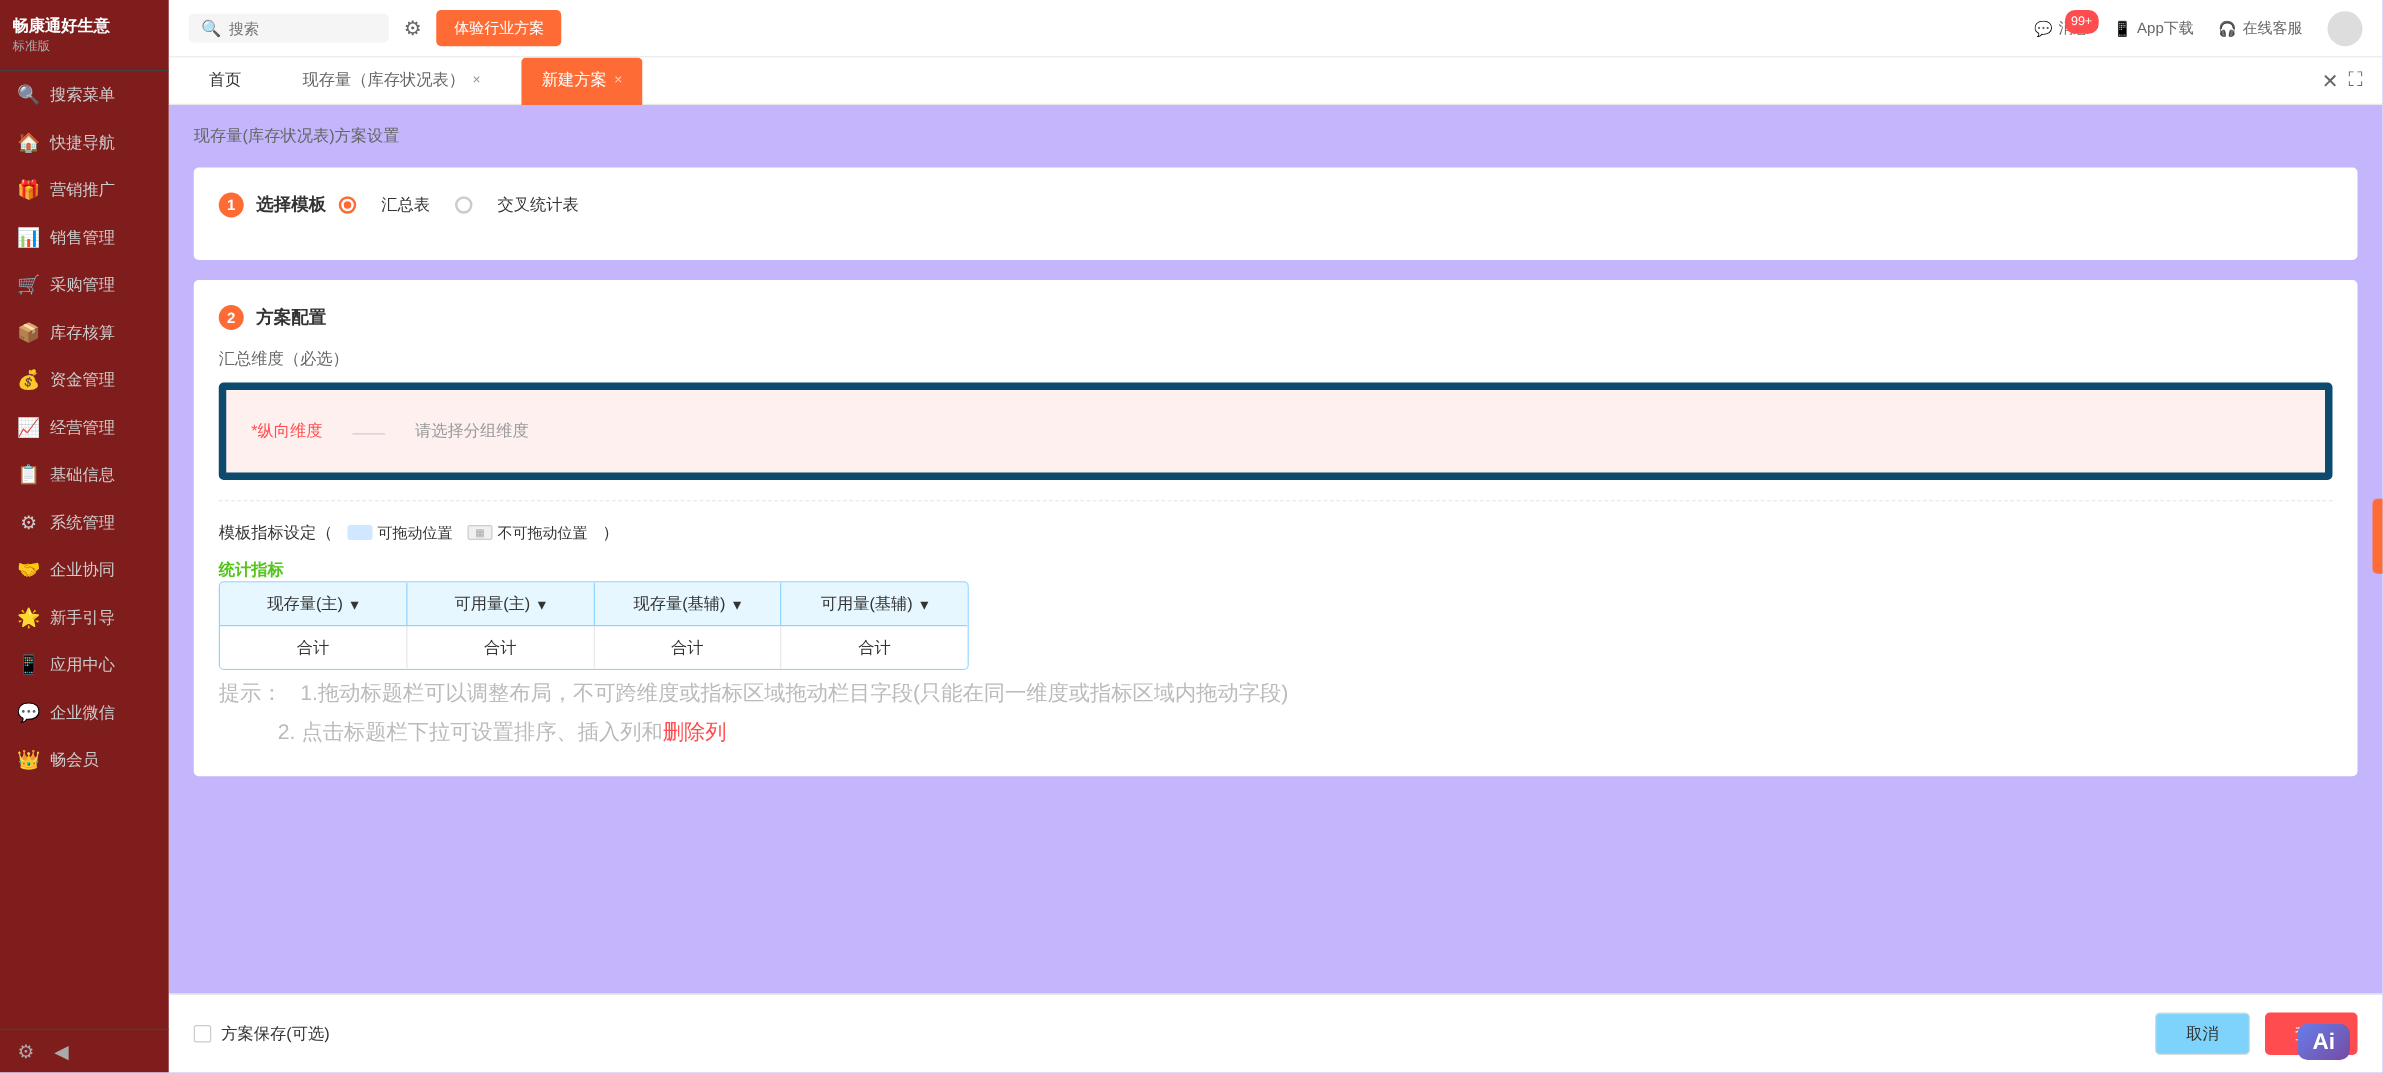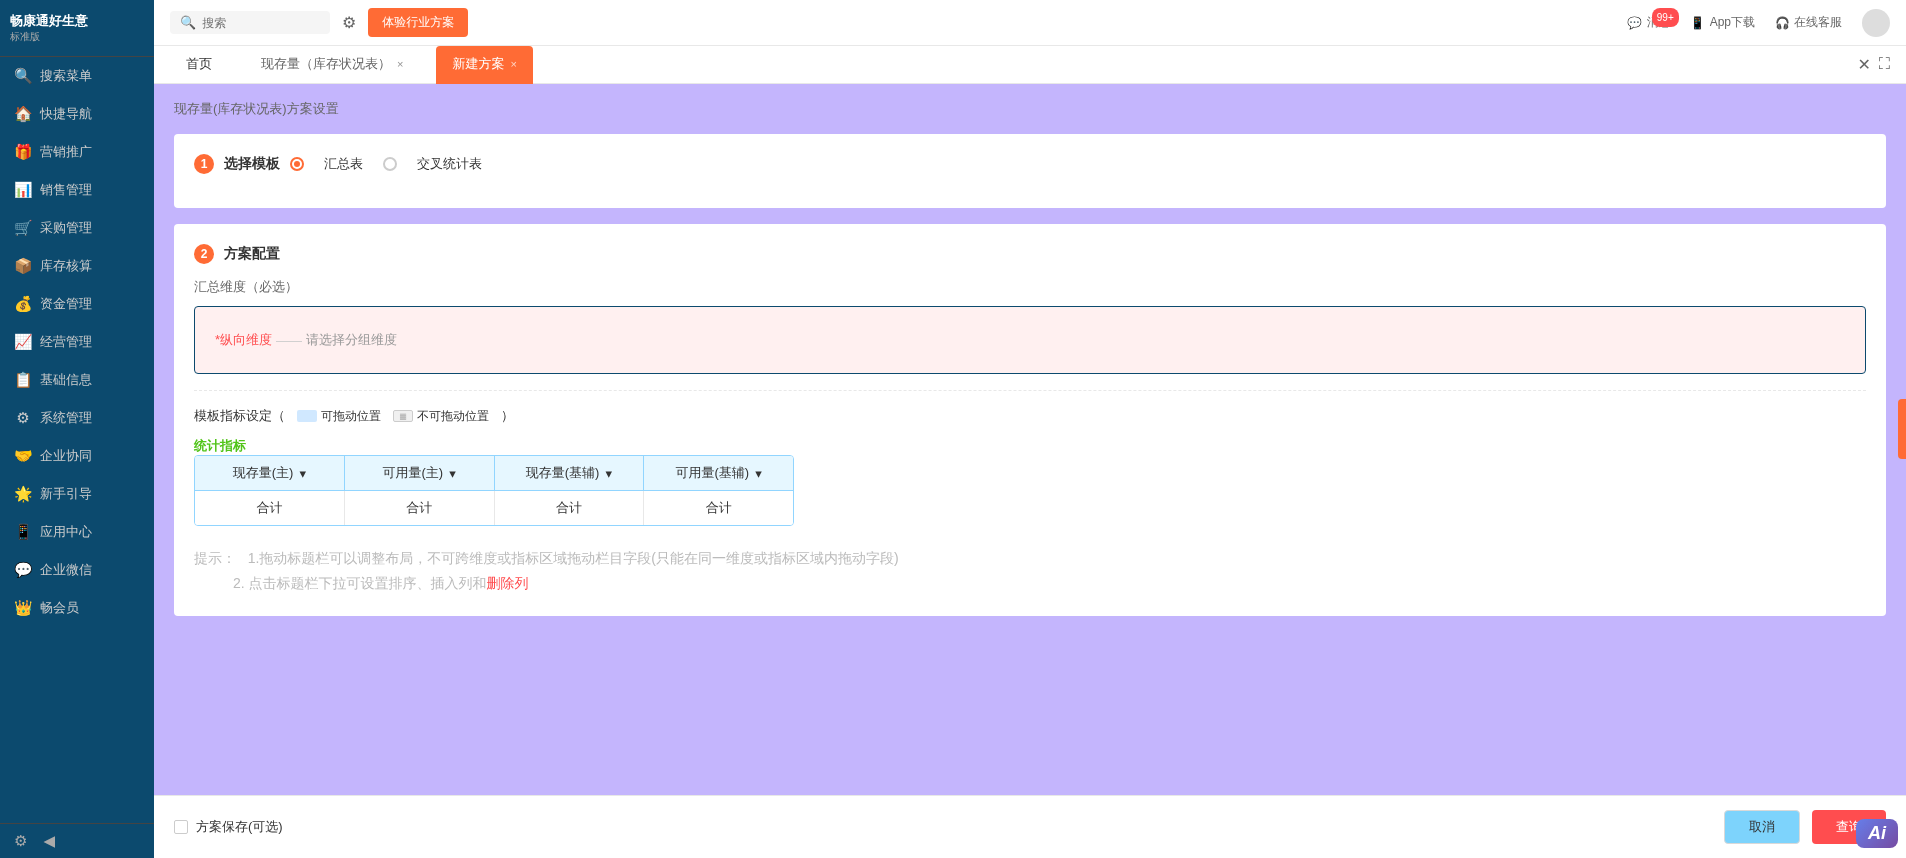--- a/index.html
+++ b/index.html
@@ -1,21 +1,21 @@
 <!DOCTYPE html>
 <html><head>
   <meta charset="utf-8">
   <style>
     * { box-sizing: border-box; margin: 0; padding: 0; }
     body { font-family: 'Microsoft YaHei', Arial, sans-serif; font-size: 13px; background: #f5f5f5; display: flex; height: 858px; overflow: hidden; }
 
     
     .sidebar {
-      width: 154px;
-      background: #0c4a6e;
+      width: 135px;
+      background: #7f1d1d;
       color: #ccc;
       display: flex;
       flex-direction: column;
       height: 100%;
       flex-shrink: 0;
     }
     .sidebar-logo {
       padding: 12px 10px;
       border-bottom: 1px solid #444;
     }
@@ -266,26 +266,26 @@
     }
 
     
     .plan-config-label {
       font-size: 13px;
       color: #666;
       margin-bottom: 10px;
     }
     .dimension-area {
       background: #fff0f0;
-      border: 1px solid #0c4a6e;
+      border: 6px solid #0c4a6e;
       border-radius: 4px;
       padding: 24px 20px;
       display: flex;
       align-items: center;
-      gap: 4px;
+      gap: 24px;
     }
     .dimension-label {
       color: #ff4d4f;
       font-size: 13px;
     }
     .dimension-line {
       color: #ccc;
       font-size: 13px;
     }
     .dimension-placeholder {
@@ -369,23 +369,23 @@
       text-align: center;
       padding: 8px 16px;
       border-right: 1px solid #e8e8e8;
       font-size: 13px;
       color: #333;
     }
     .stats-table-cell:last-child { border-right: none; }
 
     
     .tips-section {
-      margin-top: 20px;
+      margin-top: 4px;
       color: #bbb;
-      font-size: 14px;
+      font-size: 17px;
       line-height: 1.8;
     }
     .tips-section span.red { color: #ff4d4f; }
 
     
     .bottom-bar {
       background: #fff;
       border-top: 1px solid #e8e8e8;
       padding: 14px 20px;
       display: flex;
@@ -439,28 +439,27 @@
       width: 8px;
       height: 60px;
       border-radius: 4px 0 0 4px;
       cursor: pointer;
     }
 
     
     .ai-badge {
       position: fixed;
       bottom: 10px;
-      right: 8px;
+      right: 26px;
       background: linear-gradient(135deg, #667eea, #764ba2);
       color: #fff;
       border-radius: 8px;
       padding: 4px 12px;
       font-size: 18px;
       font-weight: bold;
-      font-style: italic;
       cursor: pointer;
     }
   </style>
 </head>
 <body>
 
 <div class="sidebar">
   <div class="sidebar-logo">
     <div class="logo-title">畅康通好生意</div>
     <div class="logo-sub">标准版</div>

